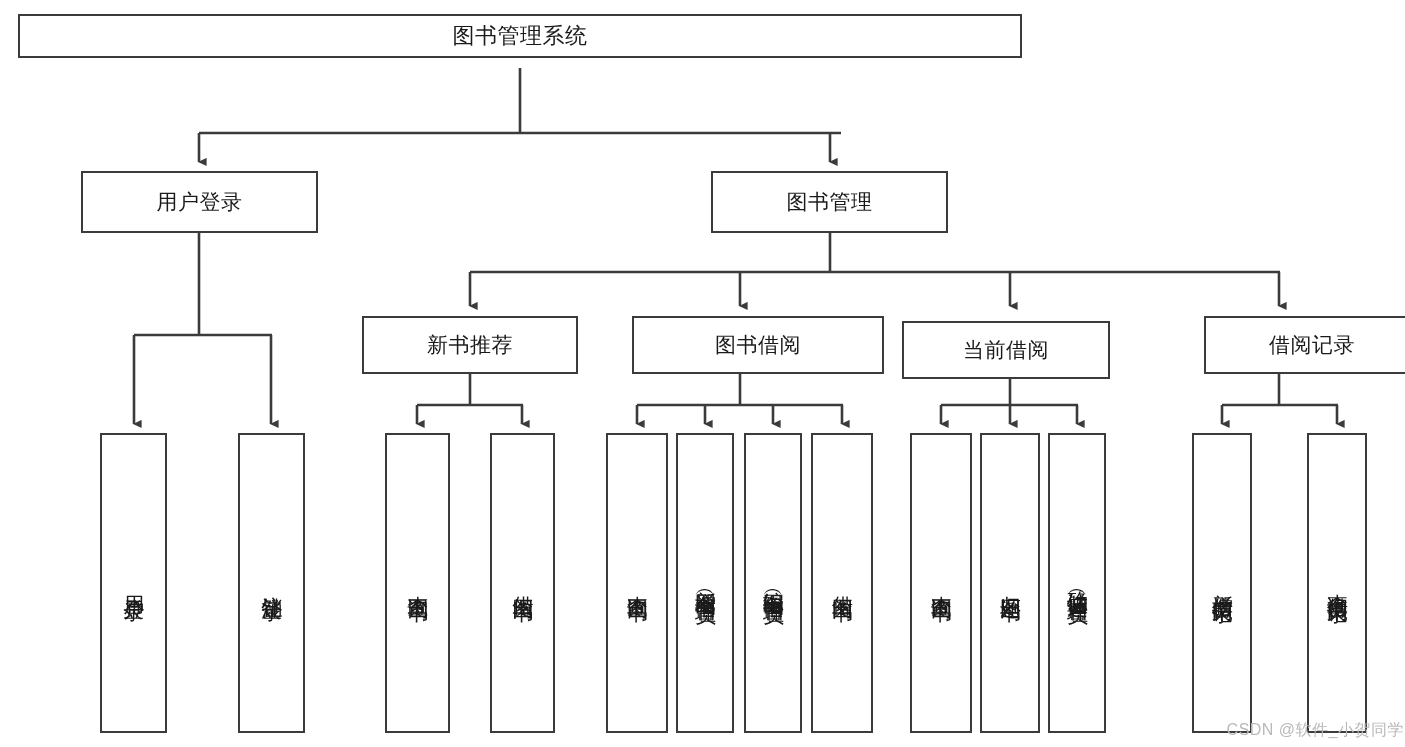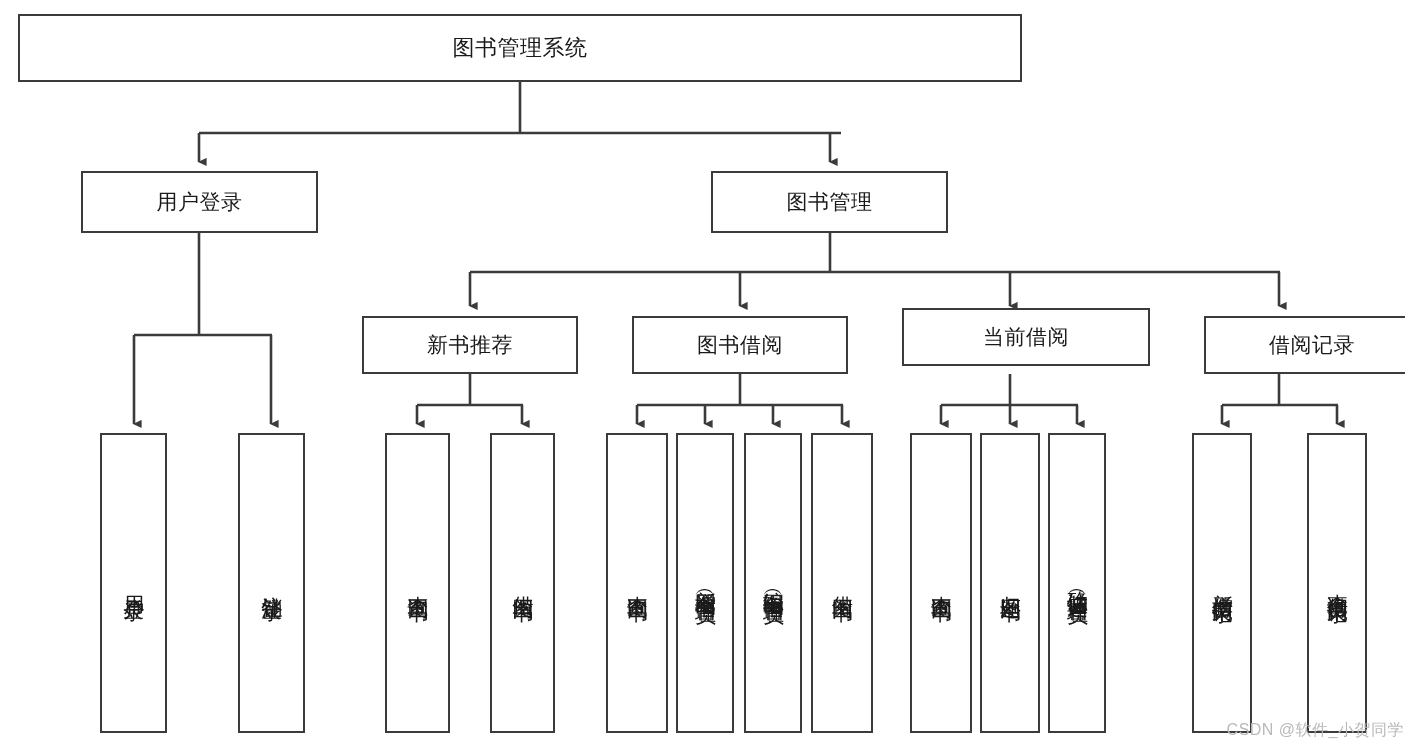--- a/index.html
+++ b/index.html
@@ -120,38 +120,38 @@
       <path d="M 1010,405 L 1010,424" marker-end="url(#arrowhead)"></path>
       <path d="M 1077,405 L 1077,424" marker-end="url(#arrowhead)"></path>
 
       <path d="M 1279,374 L 1279,405"></path>
       <path d="M 1222,405 L 1338,405"></path>
       <path d="M 1222,405 L 1222,424" marker-end="url(#arrowhead)"></path>
       <path d="M 1337,405 L 1337,424" marker-end="url(#arrowhead)"></path>
     </g>
   </svg>
 
-  <div class="node horiz root" style="left:18px; top:14px; width:1004px; height:68px;">
+  <div class="node horiz root" style="left:18px; top:14px; width:1004px; height:44px;">
     <span class="label">图书管理系统</span>
   </div>
 
   <div class="node horiz" style="left:81px; top:171px; width:237px; height:62px;">
     <span class="label">用户登录</span>
   </div>
   <div class="node horiz" style="left:711px; top:171px; width:237px; height:62px;">
     <span class="label">图书管理</span>
   </div>
 
   <div class="node horiz" style="left:362px; top:316px; width:216px; height:58px;align-items:center;">
     <span class="label">新书推荐</span>
   </div>
-  <div class="node horiz" style="left:632px; top:316px; width:216px; height:58px;">
+  <div class="node horiz" style="left:632px; top:316px; width:252px; height:58px;">
     <span class="label">图书借阅</span>
   </div>
-  <div class="node horiz" style="left:902px; top:308px; width:248px; height:58px;">
+  <div class="node horiz" style="left:902px; top:321px; width:208px; height:58px;">
     <span class="label">当前借阅</span>
   </div>
   <div class="node horiz" style="left:1172px; top:316px; width:216px; height:58px;margin-left:32px;">
     <span class="label">借阅记录</span>
   </div>
 
   <div class="node vert" style="left:100px; top:433px; width:67px; height:300px;">
     <span class="label">用户登录</span>
   </div>
   <div class="node vert" style="left:238px; top:433px; width:67px; height:300px;">

